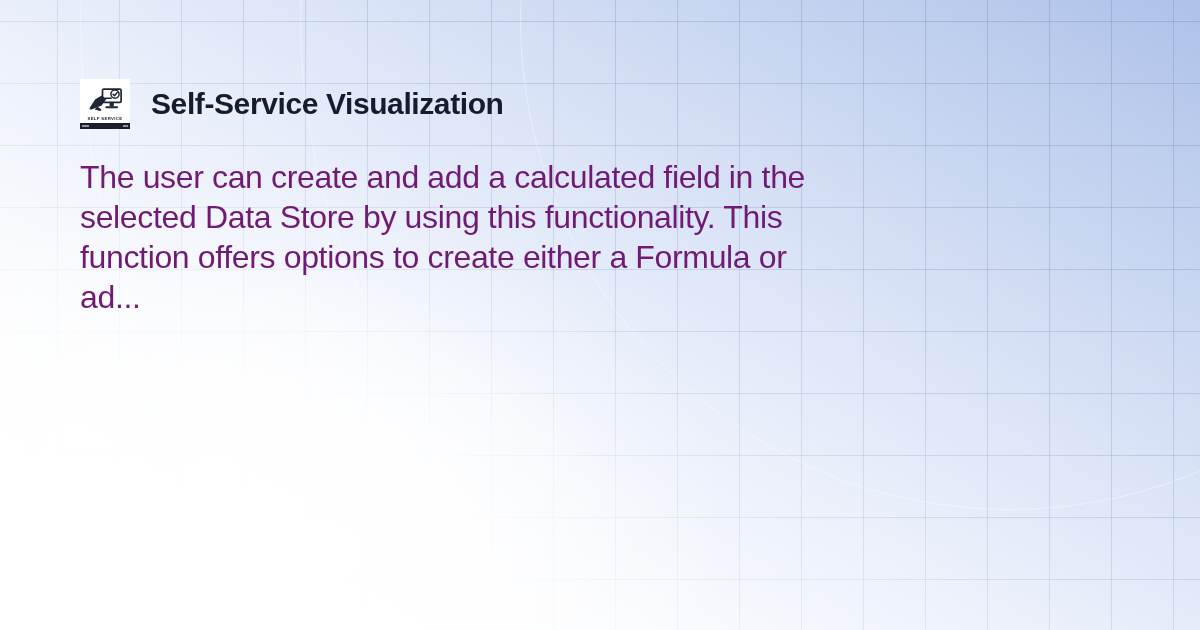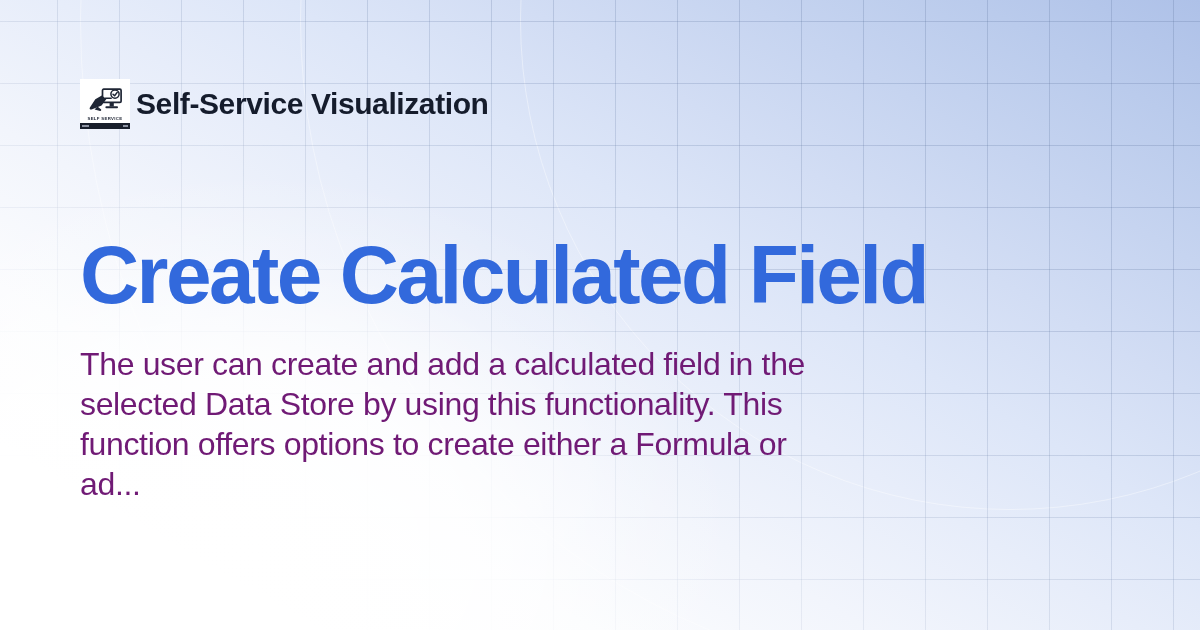--- a/index.html
+++ b/index.html
@@ -82,21 +82,21 @@
   
   .content {
     position:absolute; inset:0;
     padding:78px 80px 0 80px;
   }
 
   
   .brand {
     display:flex;
     align-items:center;
-    gap:6px;
+    gap:21px;
     height:52px;
   }
 
   .favicon-tile {
     width:50px; height:50px;
     background:#ffffff;
     position:relative;
     flex:0 0 auto;
     display:flex;
     flex-direction:column;
@@ -195,18 +195,17 @@
                    L7.3 11.2 Z" fill="#1f2635"></path>
           <path d="M9.4 18.5 L12.9 21.2 C13.7 21.8 13.1 23.1 12.1 22.9 L6.6 21.6 Z" fill="#1f2635"></path>
         </svg>
         <span class="cap">SELF SERVICE</span>
         <span class="strip"></span>
       </div>
 
       <span class="brand-name">Self-Service Visualization</span>
     </div>
 
-    <h1 class="headline">Create Calculated Field</h1>
 
     <p class="description">The user can create and add a calculated field in the selected Data Store by using this functionality. This function offers options to create either a Formula or ad...</p>
 
   </div>
 </div>
 
 </body></html>

